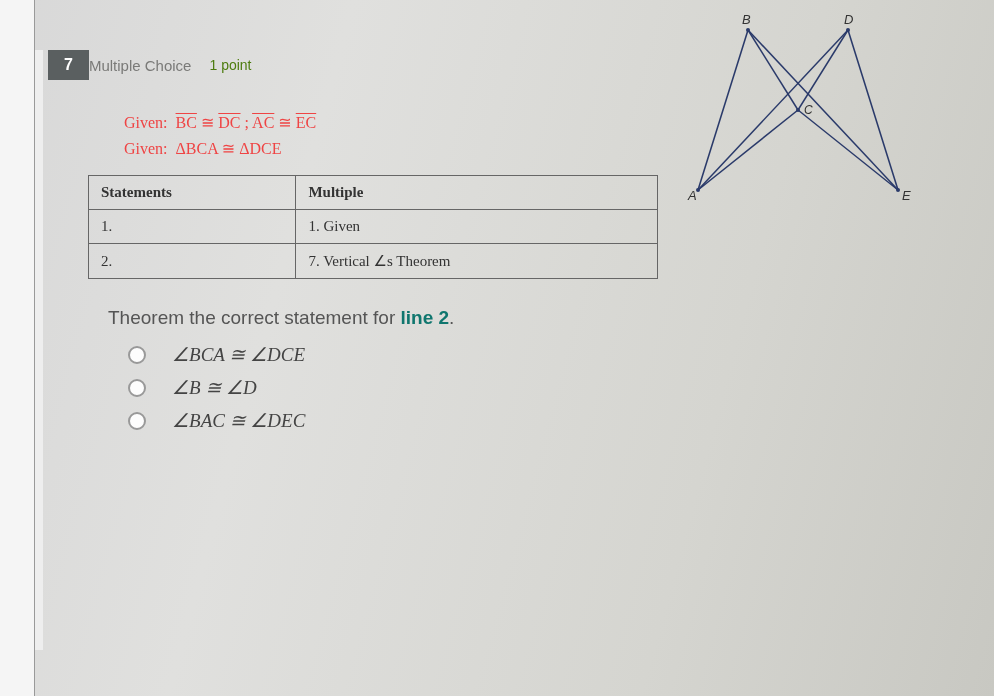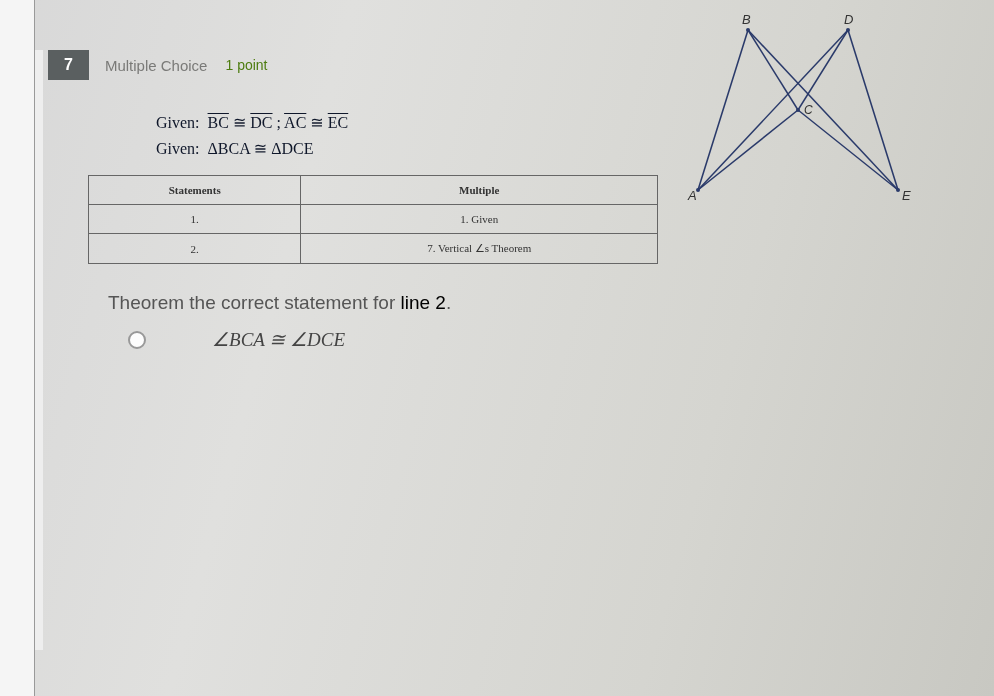--- a/index.html
+++ b/index.html
@@ -21,39 +21,39 @@
       position: absolute;
       left: 35px; top: 50px; width: 8px; height: 600px;
       background: #eee;
     }
     .content { position: absolute; left: 48px; top: 10px; width: 920px; }
     .q-header { display: flex; align-items: center; margin-top: 40px; }
     .q-number {
       background: #5a5f60; color: #fff; padding: 6px 16px;
       font-weight: bold; font-size: 16px;
     }
-    .q-type { color: #7a7a78; margin-left: 16px; font-size: 15px; }
+    .q-type { color: #7a7a78; font-size: 15px; }
     .q-points { color: #4d7c0f; margin-left: 18px; font-size: 14px; }
-    .given-prove { margin: 30px 0 14px 108px; font-size: 16px; color: #0f172a; line-height: 1.6; font-family: 'Times New Roman', serif; }
+    .given-prove { margin: 30px 0 14px 76px; font-size: 16px; color: #ef4444; line-height: 1.6; font-family: 'Times New Roman', serif; }
     .overline { text-decoration: overline; }
     .main-row { display: flex; align-items: flex-start; }
     .proof-table {
       border-collapse: collapse; margin-left: 40px; width: 570px;
       font-family: 'Times New Roman', serif;
     }
     .proof-table td, .proof-table th {
-      border: 1px solid #666; padding: 8px 12px; text-align: center;
-      font-size: 11px; color: #333; font-weight: normal;
+      border: 1px solid #666; padding: 8px 12px; text-align: left;
+      font-size: 15px; color: #333; font-weight: normal;
     }
     .proof-table th { font-weight: bold; }
     .diagram { margin-left: 20px; margin-top: -70px; }
     .instruction { margin: 28px 0 14px 60px; font-size: 19px; color: #555; font-weight: 500; }
-    .instruction .highlight { color: #000000; font-weight: normal; }
+    .instruction .highlight { color: #0f766e; font-weight: bold; }
     .options { margin-left: 80px; }
-    .option { display: flex; align-items: center; margin: 10px 0; gap: 40px; }
+    .option { display: flex; align-items: center; margin: 10px 0; }
     .radio {
       width: 18px; height: 18px; border: 2px solid #999; border-radius: 50%;
       background: #fdfdfd; margin-right: 26px; flex-shrink: 0;
     }
     .option-text { font-size: 19px; color: #444; font-family: 'Times New Roman', serif; font-style: italic; }
   </style>
 </head>
 <body>
 
 <div class="page-edge"></div>
@@ -120,15 +120,23 @@
 
   <div class="instruction">
     <span>Theorem the correct statement for </span><span class="highlight">line 2</span><span>.</span>
   </div>
 
   <div class="options">
     <div class="option">
       <div class="radio"></div>
       <div class="option-text">∠BCA ≅ ∠DCE</div>
     </div>
+    <div class="option">
+      <div class="radio"></div>
+      <div class="option-text">∠B ≅ ∠D</div>
+    </div>
+    <div class="option">
+      <div class="radio"></div>
+      <div class="option-text">∠BAC ≅ ∠DEC</div>
+    </div>
   </div>
 
 </div>
 
 </body></html>

